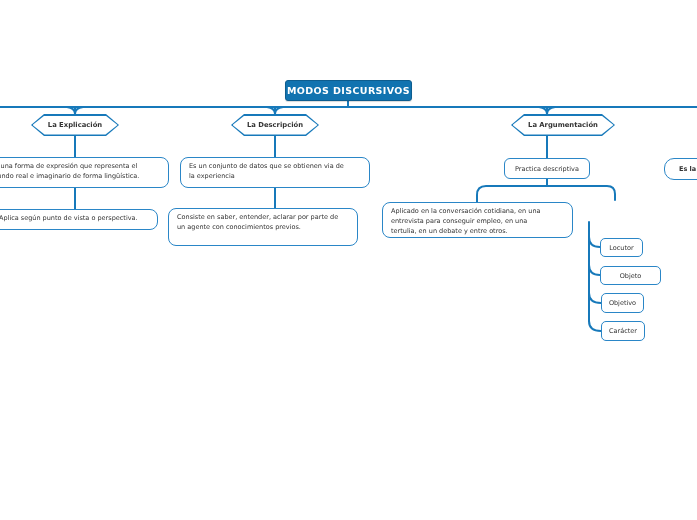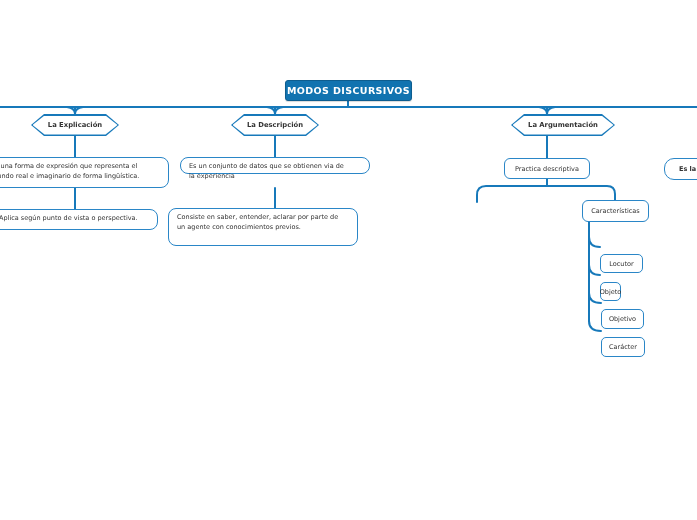--- a/index.html
+++ b/index.html
@@ -51,21 +51,21 @@
     line-height: 1.5;
     padding: 4px 8px;
     white-space: pre-line;
   }
   .pill {
     border: 1.5px solid #2a86c7;
     border-radius: 6px;
     font-size: 6.5px;
     display: flex; align-items: center; justify-content: center;
   }
-  .pill.small { border-radius: 5px; margin-top: 16px; }
+  .pill.small { border-radius: 5px; }
   .pill.boldtext { font-weight: bold; justify-content: flex-start; padding-left: 14px; border-radius: 10px; }
 </style>
 </head>
 <body>
 
 <div id="stage">
 
   <svg id="wires" width="697" height="520" viewBox="0 0 697 520" fill="none" stroke="#1779ba" stroke-width="2" stroke-linecap="round">
 
     <path d="M0,107 H697"></path>
@@ -104,34 +104,36 @@
 
   <div class="hex-outer" style="left:511px; top:114px; width:104px; height:22px;">
     <div class="hex-inner">La Argumentación</div>
   </div>
 
   <div class="node note" style="left:-18px; top:157px; width:187px; height:31px;">Es una forma de expresión que representa el
 mundo real  e imaginario de forma lingüística.</div>
 
   <div class="node note" style="left:-10px; top:209px; width:168px; height:21px;">Aplica según punto de vista o perspectiva.</div>
 
-  <div class="node note" style="left:180px; top:157px; width:190px; height:17px;">Es un conjunto de datos que se obtienen via  de
+  <div class="node note" style="left:180px; top:157px; width:190px; height:31px;">Es un conjunto de datos que se obtienen via  de
 la experiencia</div>
 
   <div class="node note" style="left:168px; top:208px; width:190px; height:38px;">Consiste en saber, entender, aclarar por parte de
 un agente con conocimientos previos.</div>
 
   <div class="node pill" style="left:504px; top:158px; width:86px; height:21px;">Practica descriptiva</div>
 
+  <div class="node note" style="left:382px; top:202px; width:191px; height:36px;">Aplicado en la conversación cotidiana, en una
+entrevista para conseguir empleo, en una
+tertulia, en un debate y entre otros.</div>
 
-  <div class="node pill" style="left:582px; top:200px; width:67px; height:22px;">Características</div>
 
   <div class="node pill small" style="left:600px; top:238px; width:43px; height:19px;">Locutor</div>
 
-  <div class="node pill small" style="left:600px; top:266px; width:21px; height:19px;">Objeto</div>
+  <div class="node pill small" style="left:600px; top:266px; width:61px; height:19px;">Objeto</div>
 
   <div class="node pill small" style="left:601px; top:293px; width:43px; height:20px;">Objetivo</div>
 
   <div class="node pill small" style="left:601px; top:321px; width:44px; height:20px;">Carácter</div>
 
   <div class="node pill boldtext" style="left:664px; top:158px; width:70px; height:22px;">Es la</div>
 
 </div>
 
 </body></html>

